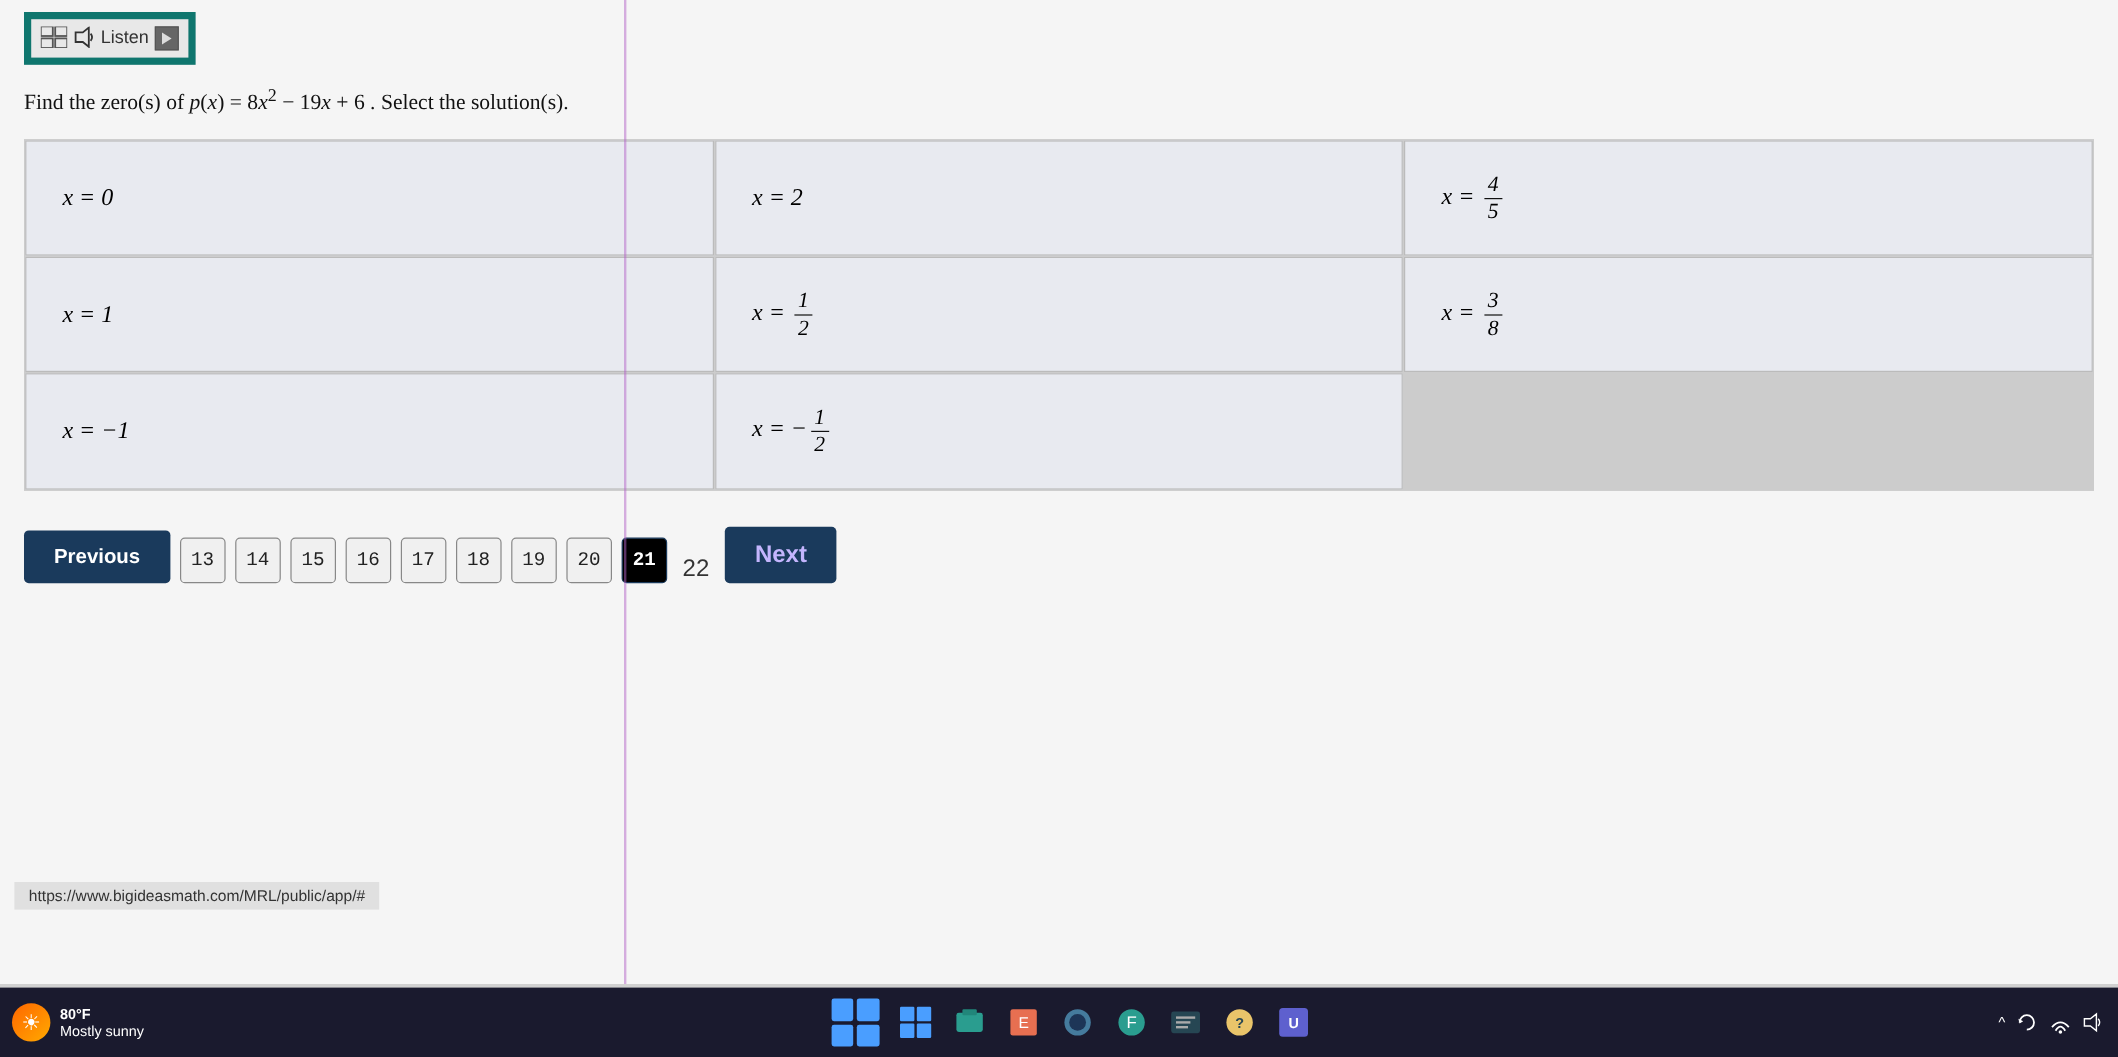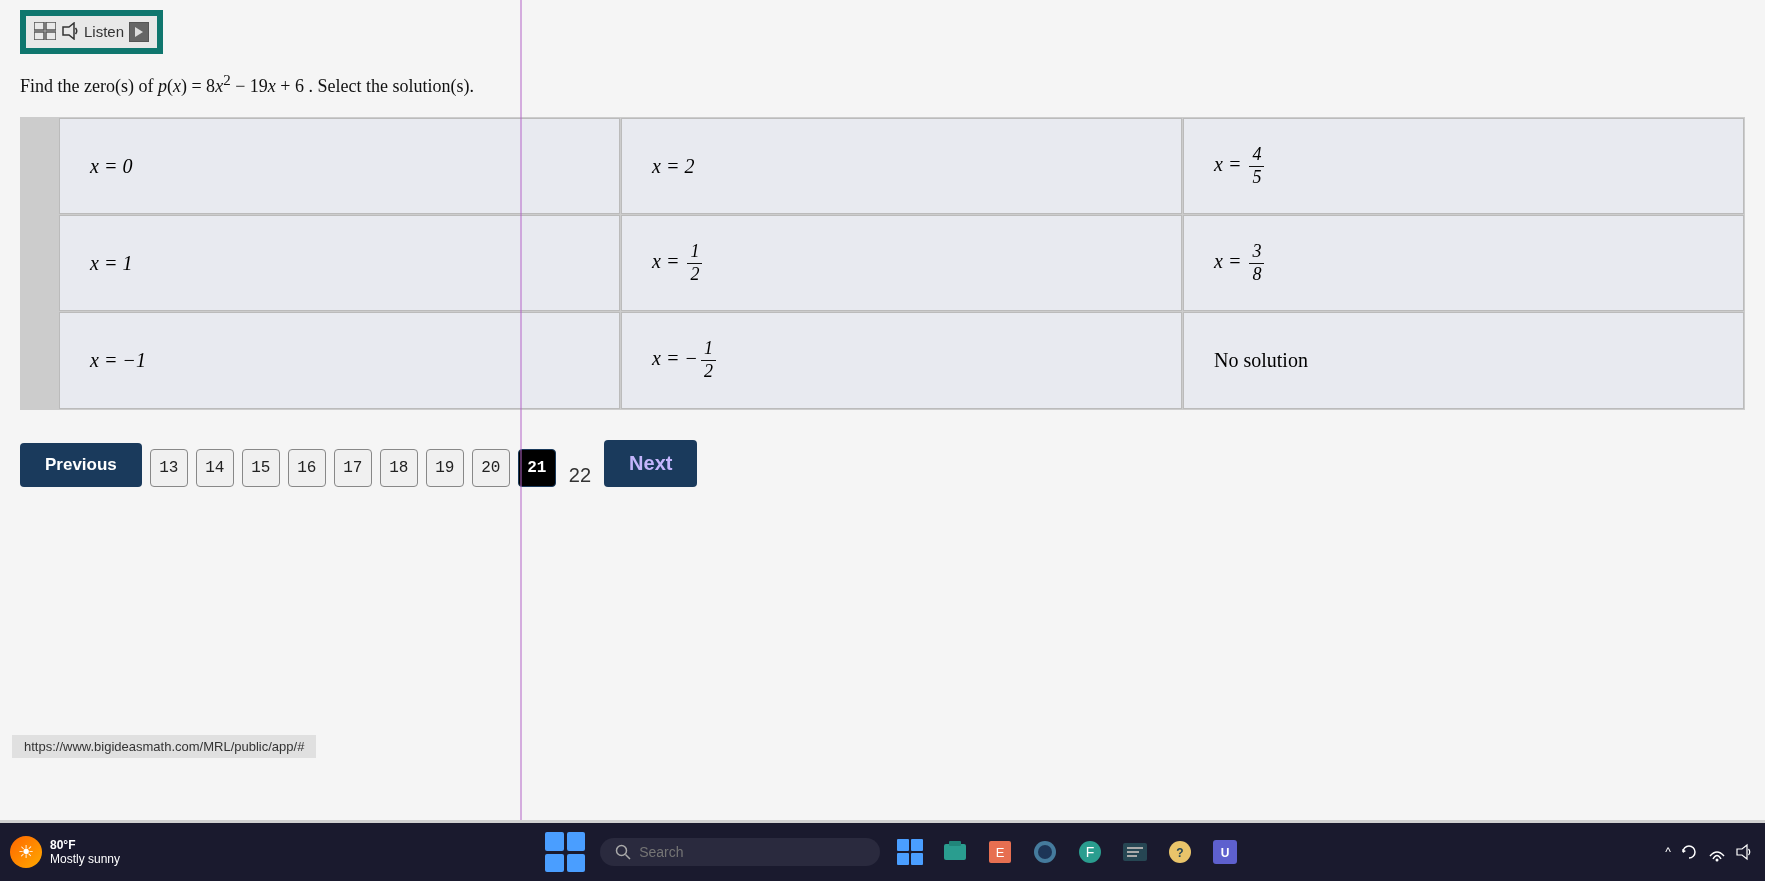--- a/index.html
+++ b/index.html
@@ -60,21 +60,20 @@
       font-family: Liberation Serif, serif;
     }
 
     .options-grid {
       display: grid;
       grid-template-columns: 1fr 1fr 1fr;
       gap: 1px;
       background: #ccc;
       border: 1px solid #ccc;
       margin-bottom: 30px;
-      padding-left: 38px;
     }
 
     .option-cell {
       background: #e8eaf0;
       padding: 25px 30px;
       min-height: 90px;
       display: flex;
       align-items: center;
       cursor: pointer;
       border: 1px solid #bbb;
@@ -355,23 +354,20 @@
     <div class="option-cell">
       <span class="math-text"><i>x</i> = −1</span>
     </div>
     <div class="option-cell">
       <span class="math-text">
         <i>x</i> = −<span class="fraction">
             <span class="num">1</span>
             <span class="den">2</span>
           </span>
       </span>
-    </div>
-    <div class="option-cell">
-      <span class="math-text" style="font-style:normal;">No solution</span>
     </div>
 
   </div>
 
   <div class="pagination">
     <button class="btn-previous">Previous</button>
 
     <div class="page-num">13</div>
     <div class="page-num">14</div>
     <div class="page-num">15</div>
@@ -403,27 +399,20 @@
   </div>
 
   <div class="taskbar-center">
     <div class="start-btn">
       <div></div>
         <div></div>
         <div></div>
         <div></div>
     </div>
 
-    <div class="search-bar">
-      <svg width="16" height="16" viewBox="0 0 16 16">
-        <circle cx="6.5" cy="6.5" r="5" fill="none" stroke="#aaa" stroke-width="1.5"></circle>
-        <line x1="10.5" y1="10.5" x2="15" y2="15" stroke="#aaa" stroke-width="1.5"></line>
-      </svg>
-      <input type="text" placeholder="Search" style="">
-    </div>
 
     <div class="taskbar-icon-item">
       <svg width="28" height="28" viewBox="0 0 28 28">
         <rect x="1" y="1" width="12" height="12" fill="#4a9eff" rx="1"></rect>
         <rect x="15" y="1" width="12" height="12" fill="#4a9eff" rx="1"></rect>
         <rect x="1" y="15" width="12" height="12" fill="#4a9eff" rx="1"></rect>
         <rect x="15" y="15" width="12" height="12" fill="#4a9eff" rx="1"></rect>
       </svg>
     </div>
 

